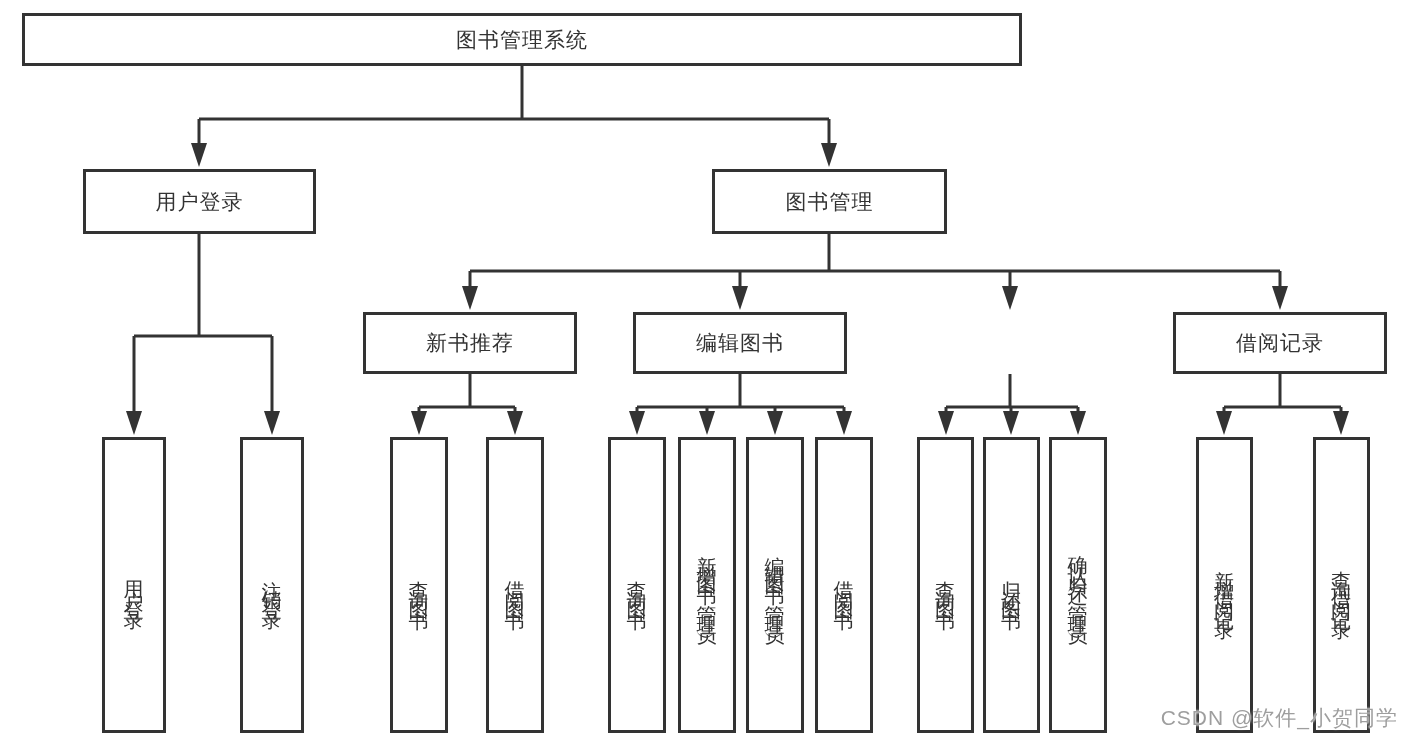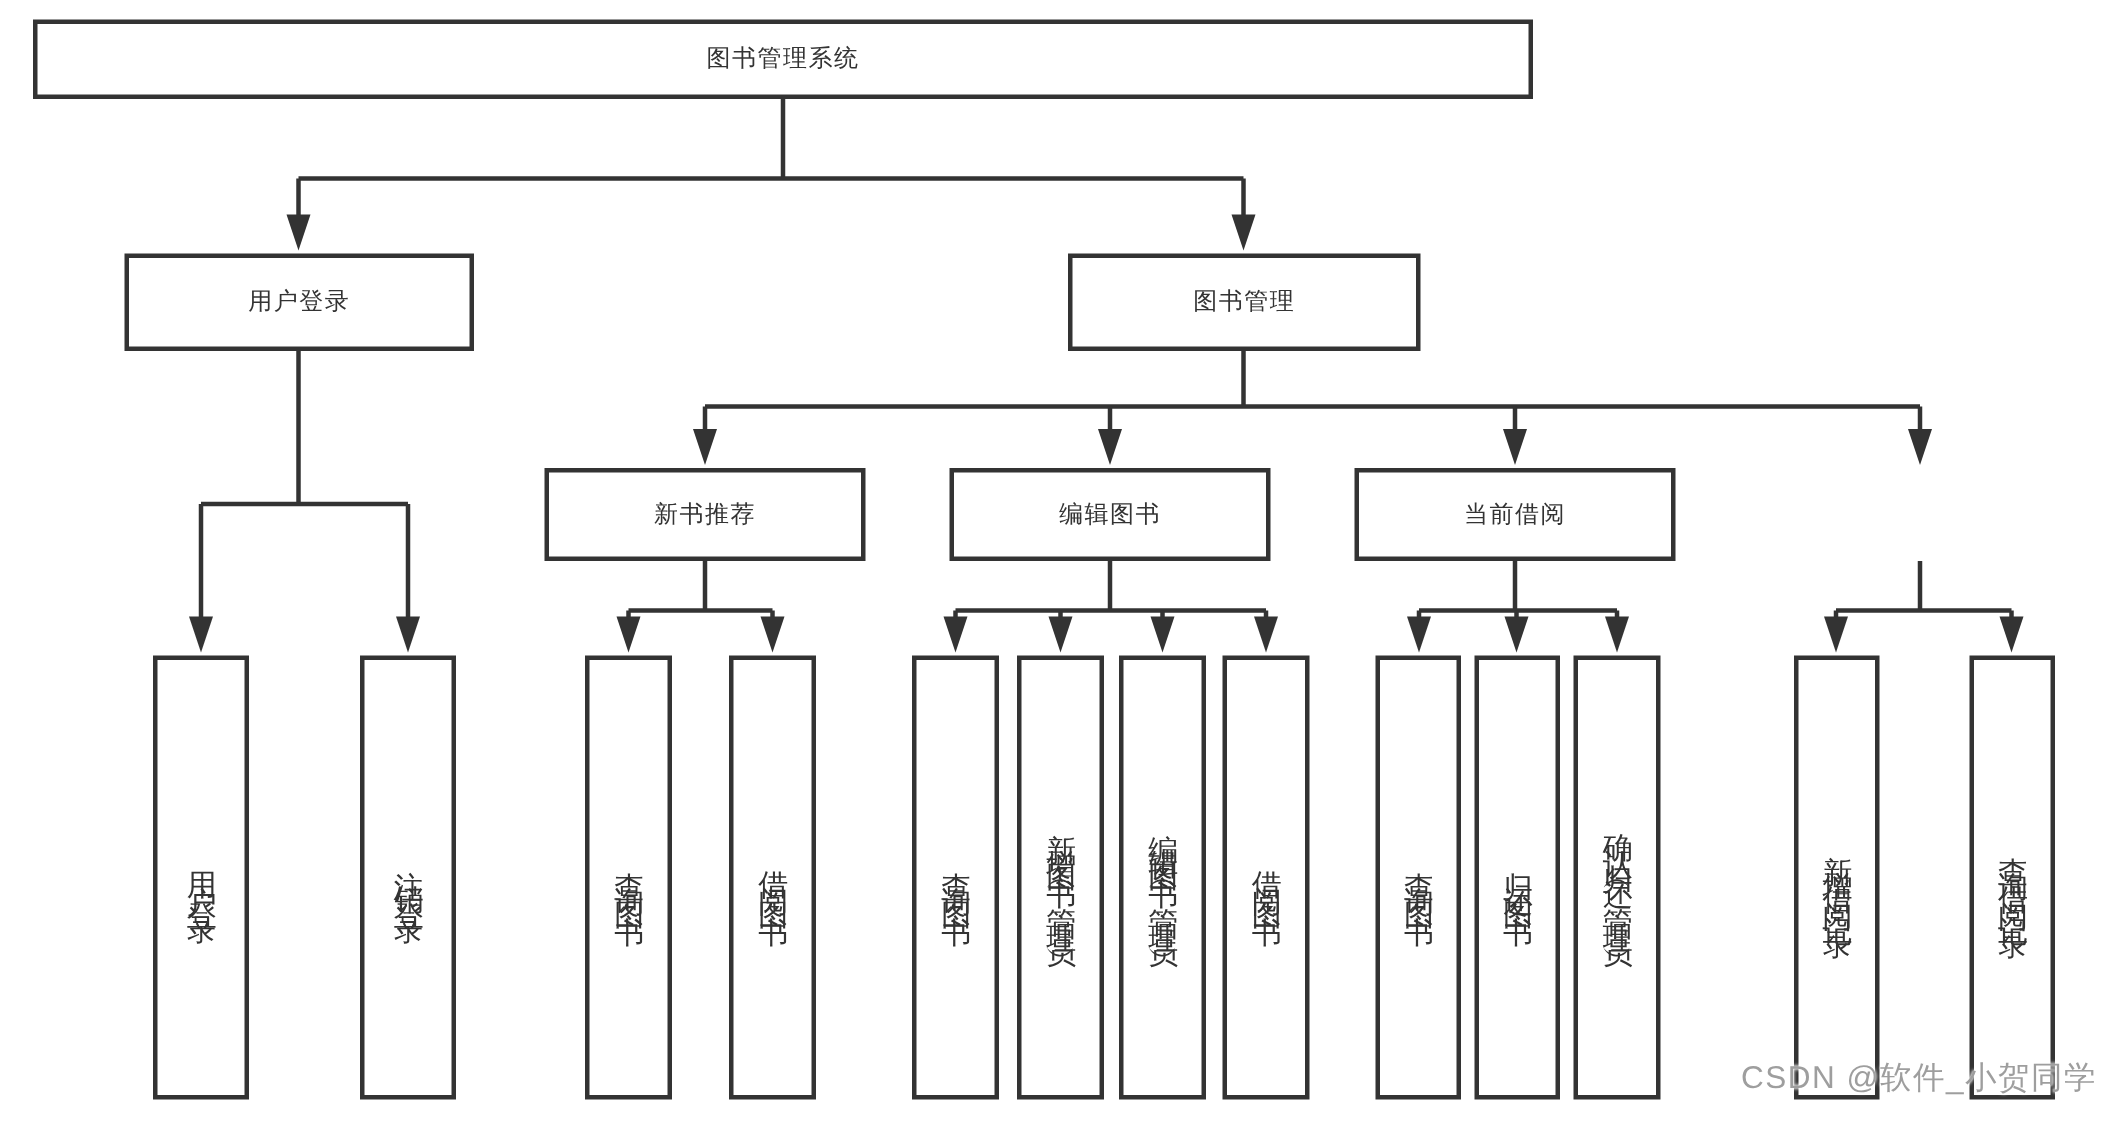--- a/index.html
+++ b/index.html
@@ -23,21 +23,21 @@
   }
   .node {
     position: absolute;
     box-sizing: border-box;
     border: 3px solid #333333;
     background: #ffffff;
     color: #333333;
     display: flex;
     align-items: center;
     justify-content: center;
-    font-size: 16px;
+    font-size: 21px;
     letter-spacing: 1px;
   }
   .leaf {
     font-size: 20px;
     letter-spacing: 0;
   }
   .leaf .vtext {
     writing-mode: vertical-rl;
     text-orientation: mixed;
     letter-spacing: 10px;
@@ -165,22 +165,22 @@
   <div id="g1" class="node">
     <span>新书推荐</span>
   </div>
 
   <div id="b-mgmt" class="node">
     <span>图书管理</span>
   </div>
   <div id="g2" class="node">
     <span>编辑图书</span>
   </div>
-  <div id="g3" class="node">
-    <span>当前借阅</span>
+  <div id="g4" class="node">
+    <span>借阅记录</span>
   </div>
 
   <div id="u1" class="node leaf">
     <span class="vtext">用户登录</span>
   </div>
   <div id="u2" class="node leaf">
     <span class="vtext">注销登录</span>
   </div>
 
   <div id="g1c1" class="node leaf">

